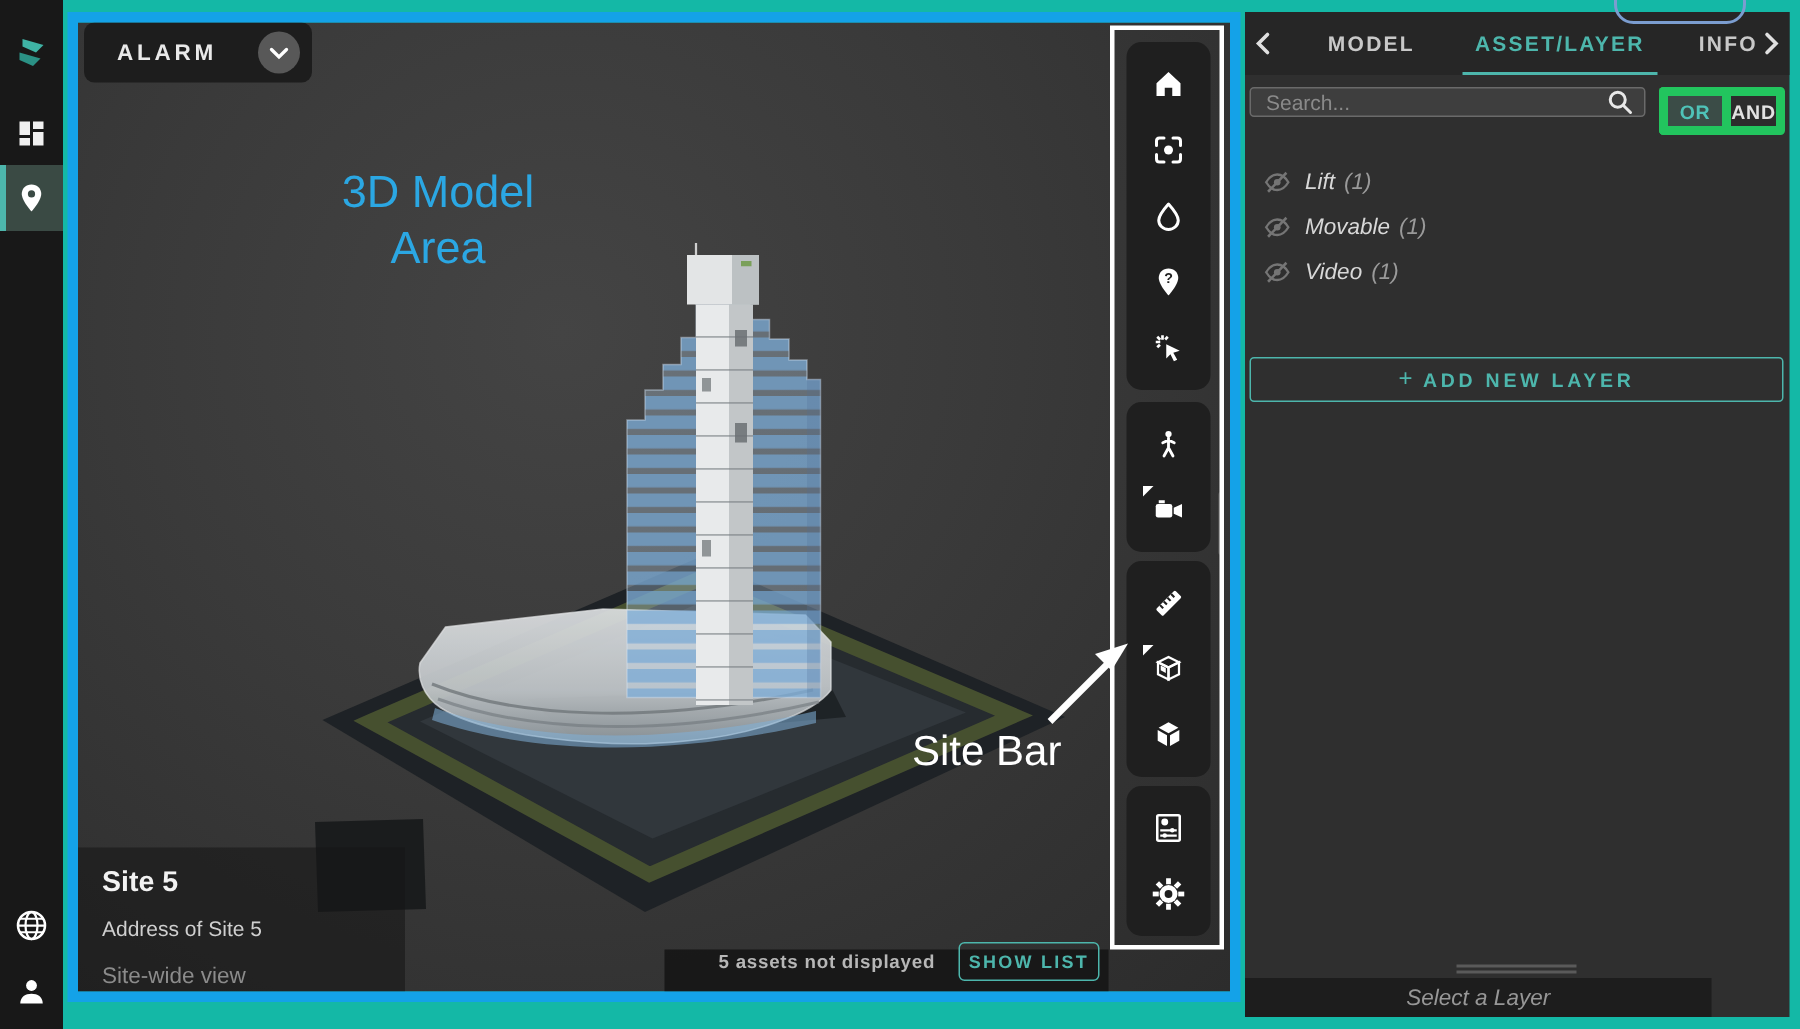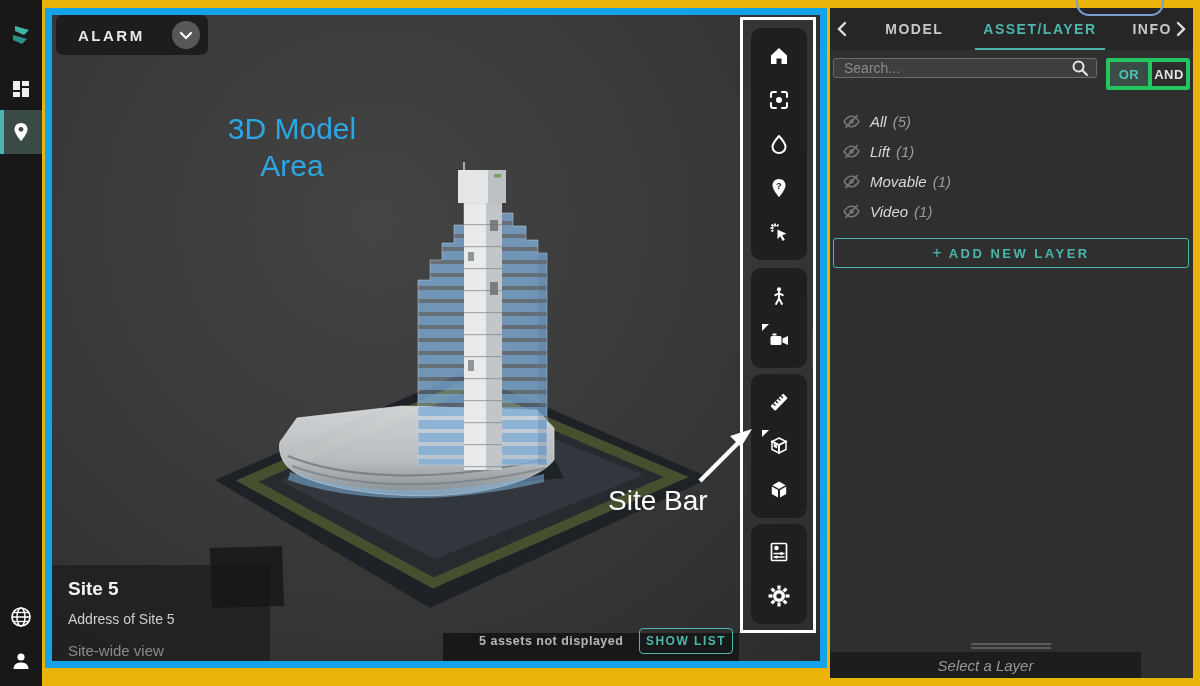--- a/index.html
+++ b/index.html
@@ -1,18 +1,18 @@
 <!DOCTYPE html>
 <html><head>
 <meta charset="utf-8">
 <style>
   html,body{margin:0;padding:0;background:#000;width:1200px;height:686px;overflow:hidden;
     font-family:"Liberation Sans",sans-serif;-webkit-font-smoothing:antialiased;}
   .abs{position:absolute;}
-  #stage{position:relative;width:1200px;height:686px;background:#eab308;}
+  #stage{position:relative;width:1200px;height:686px;background:#14b8a6;}
 
   
   #sidebar{left:0;top:0;width:42px;height:686px;background:#181818;z-index:6;}
   .side-item{position:absolute;left:0;width:42px;height:42px;display:flex;align-items:center;justify-content:center;}
   .side-item.active{background:#3a4a44;height:44px;}
   .side-item.active::before{content:"";position:absolute;left:0;top:0;width:4px;height:100%;background:#4db6ac;}
 
   
   #blue-frame{left:45px;top:8px;width:782px;height:660px;border:7px solid #14a2e8;box-sizing:border-box;z-index:40;pointer-events:none;}
 
@@ -61,21 +61,21 @@
 
   #search-row{position:absolute;left:0;top:50px;width:363px;height:32px;}
   #search-box{position:absolute;left:3px;top:0;width:264px;height:20px;background:#3e3e3e;border:1px solid #6a6a6a;
     border-radius:3px;box-sizing:border-box;display:flex;align-items:center;}
   #search-input{flex:1;background:transparent;border:none;outline:none;color:#ddd;font-size:14px;padding:0 4px 0 10px;
     font-family:"Liberation Sans",sans-serif;}
   #search-input::placeholder{color:#8a8a8a;}
   #search-icon{width:32px;display:flex;align-items:center;justify-content:center;}
   #logic-toggle{position:absolute;right:3px;top:0;height:32px;display:flex;}
   .logic-btn{width:42px;height:32px;display:flex;align-items:center;justify-content:center;font-size:13px;font-weight:bold;
-    letter-spacing:.5px;border:4px solid #22c55e;box-sizing:border-box;}
+    letter-spacing:.5px;border:6px solid #22c55e;box-sizing:border-box;}
   #logic-or{background:#3b4c47;color:#4fc3b8;border-radius:3px 0 0 3px;border-right:none;}
   #logic-and{background:#2c2c2c;color:#e2e2e2;border-radius:0 3px 3px 0;}
 
   #layer-list{position:absolute;left:0;top:98px;width:363px;}
   .layer-row{height:30px;display:flex;align-items:center;padding-left:12px;}
   .layer-row .eye{width:26px;display:flex;align-items:center;}
   .layer-label{font-style:italic;color:#d8d8d8;font-size:15px;margin-left:2px;}
   .layer-count{font-style:italic;color:#9a9a9a;font-size:15px;margin-left:6px;}
 
   #add-layer-btn{position:absolute;left:3px;top:230px;width:354px;height:28px;border:1px solid #4db6ac;border-radius:3px;
@@ -367,53 +367,42 @@
 
     <div id="layer-list">
       <div class="layer-row">
         <span class="eye">
           <svg width="19" height="19" viewBox="0 0 18 18">
             <path d="M2 9 C4 5.6 6.8 4.1 9 4.1 C11.2 4.1 14 5.6 16 9 C14 12.4 11.2 13.9 9 13.9 C6.8 13.9 4 12.4 2 9 Z" fill="none" stroke="#757575" stroke-width="1.5"></path>
             <circle cx="9" cy="9" r="2.1" fill="#757575"></circle>
             <line x1="3.2" y1="15" x2="14.8" y2="3" stroke="#757575" stroke-width="1.6"></line>
           </svg>
         </span>
-        <span class="layer-label">All</span>
-        <span class="layer-count">(5)</span>
+        <span class="layer-label">Lift</span>
+        <span class="layer-count">(1)</span>
       </div>
       <div class="layer-row">
         <span class="eye">
           <svg width="19" height="19" viewBox="0 0 18 18">
             <path d="M2 9 C4 5.6 6.8 4.1 9 4.1 C11.2 4.1 14 5.6 16 9 C14 12.4 11.2 13.9 9 13.9 C6.8 13.9 4 12.4 2 9 Z" fill="none" stroke="#757575" stroke-width="1.5"></path>
             <circle cx="9" cy="9" r="2.1" fill="#757575"></circle>
             <line x1="3.2" y1="15" x2="14.8" y2="3" stroke="#757575" stroke-width="1.6"></line>
           </svg>
         </span>
-        <span class="layer-label">Lift</span>
+        <span class="layer-label">Movable</span>
         <span class="layer-count">(1)</span>
       </div>
       <div class="layer-row">
         <span class="eye">
           <svg width="19" height="19" viewBox="0 0 18 18">
             <path d="M2 9 C4 5.6 6.8 4.1 9 4.1 C11.2 4.1 14 5.6 16 9 C14 12.4 11.2 13.9 9 13.9 C6.8 13.9 4 12.4 2 9 Z" fill="none" stroke="#757575" stroke-width="1.5"></path>
             <circle cx="9" cy="9" r="2.1" fill="#757575"></circle>
             <line x1="3.2" y1="15" x2="14.8" y2="3" stroke="#757575" stroke-width="1.6"></line>
           </svg>
         </span>
-        <span class="layer-label">Movable</span>
-        <span class="layer-count">(1)</span>
-      </div>
-      <div class="layer-row">
-        <span class="eye">
-          <svg width="19" height="19" viewBox="0 0 18 18">
-            <path d="M2 9 C4 5.6 6.8 4.1 9 4.1 C11.2 4.1 14 5.6 16 9 C14 12.4 11.2 13.9 9 13.9 C6.8 13.9 4 12.4 2 9 Z" fill="none" stroke="#757575" stroke-width="1.5"></path>
-            <circle cx="9" cy="9" r="2.1" fill="#757575"></circle>
-            <line x1="3.2" y1="15" x2="14.8" y2="3" stroke="#757575" stroke-width="1.6"></line>
-          </svg>
-        </span>
         <span class="layer-label">Video</span>
         <span class="layer-count">(1)</span>
       </div>
     </div>
 
     <div id="add-layer-btn">
       <span class="plus">+</span>
       <span>ADD NEW LAYER</span>
     </div>
 

